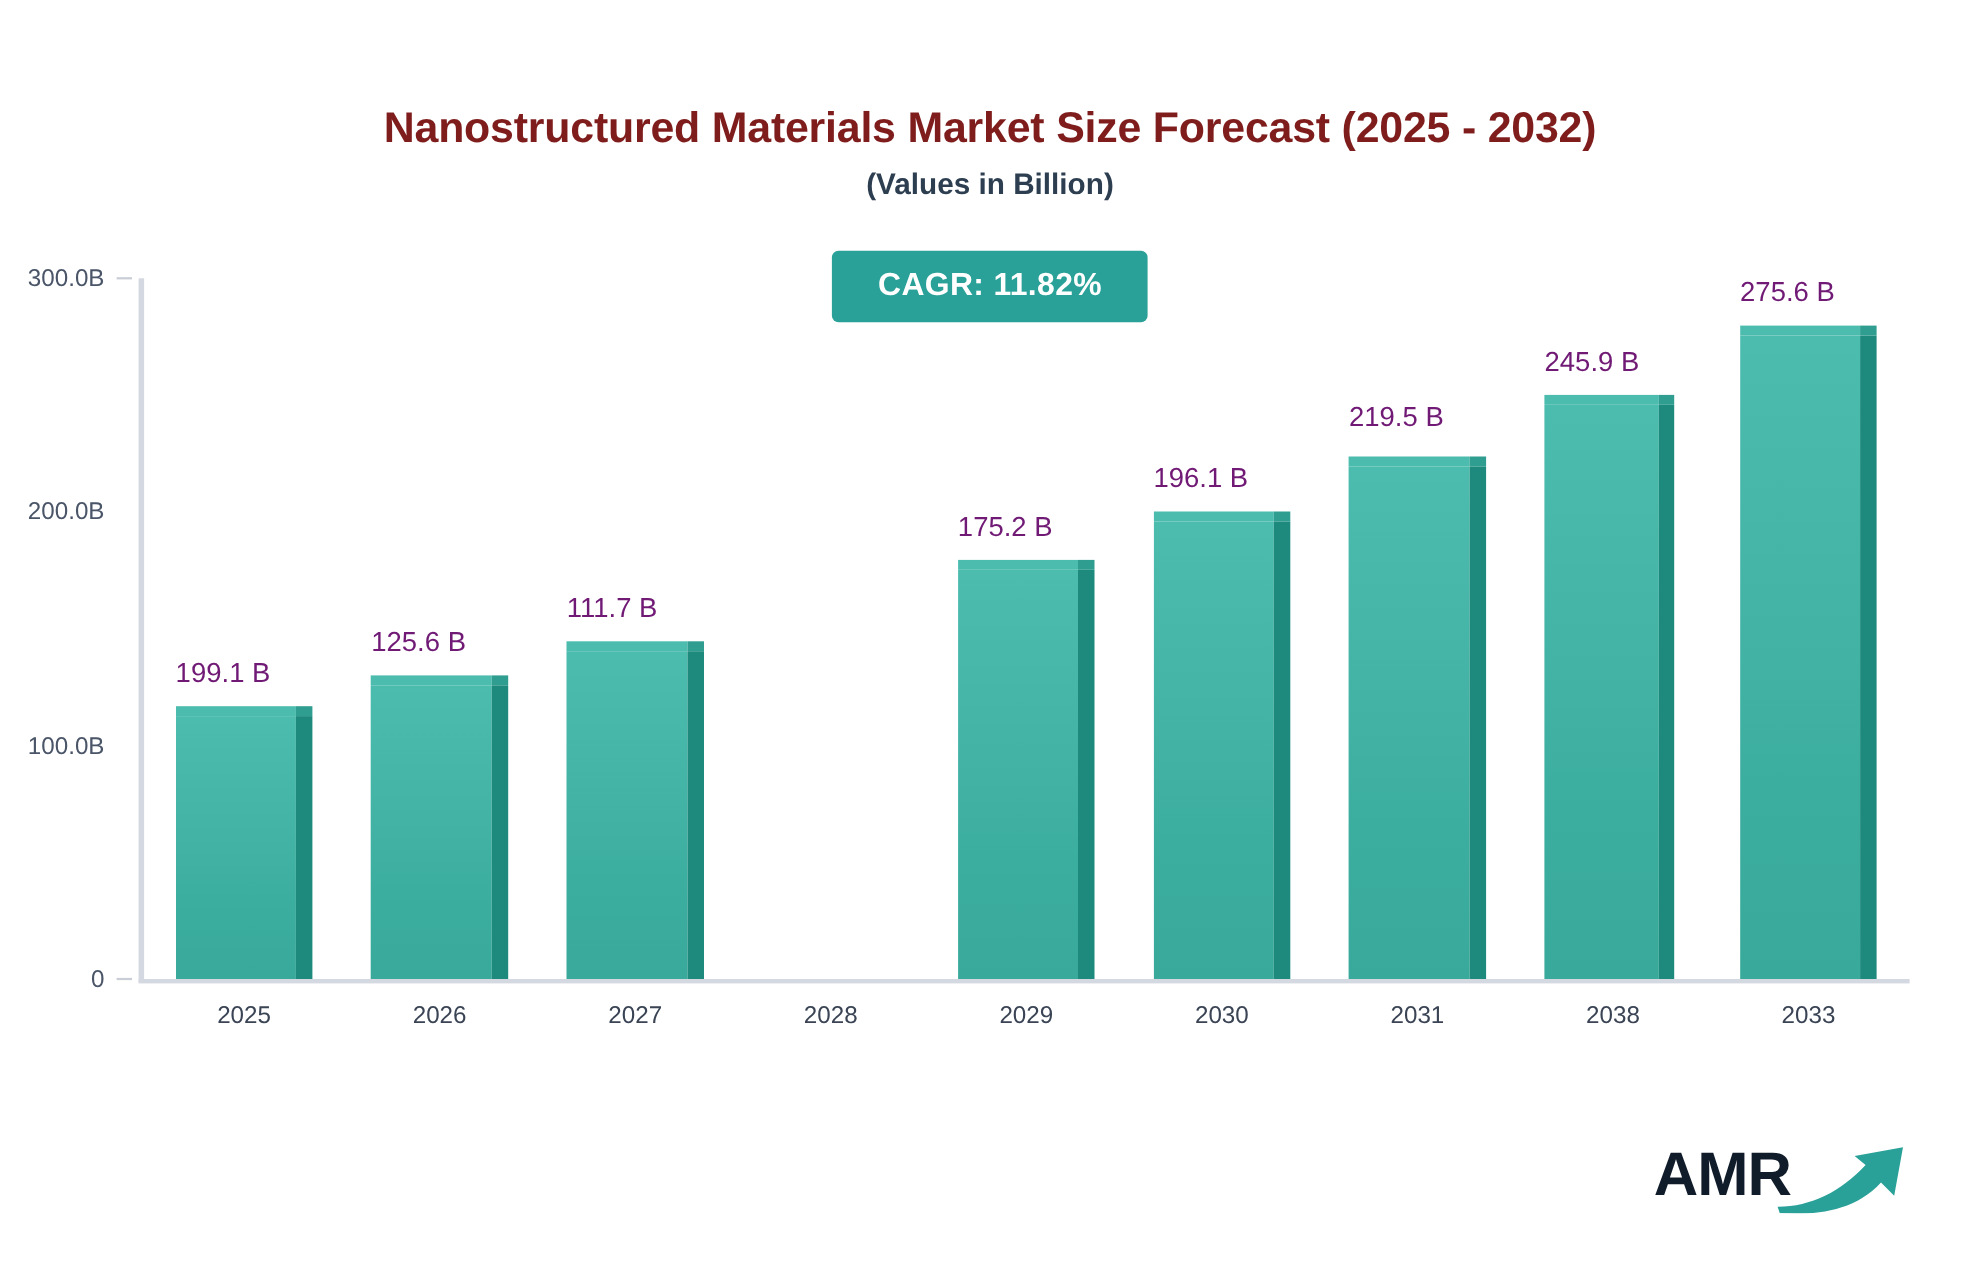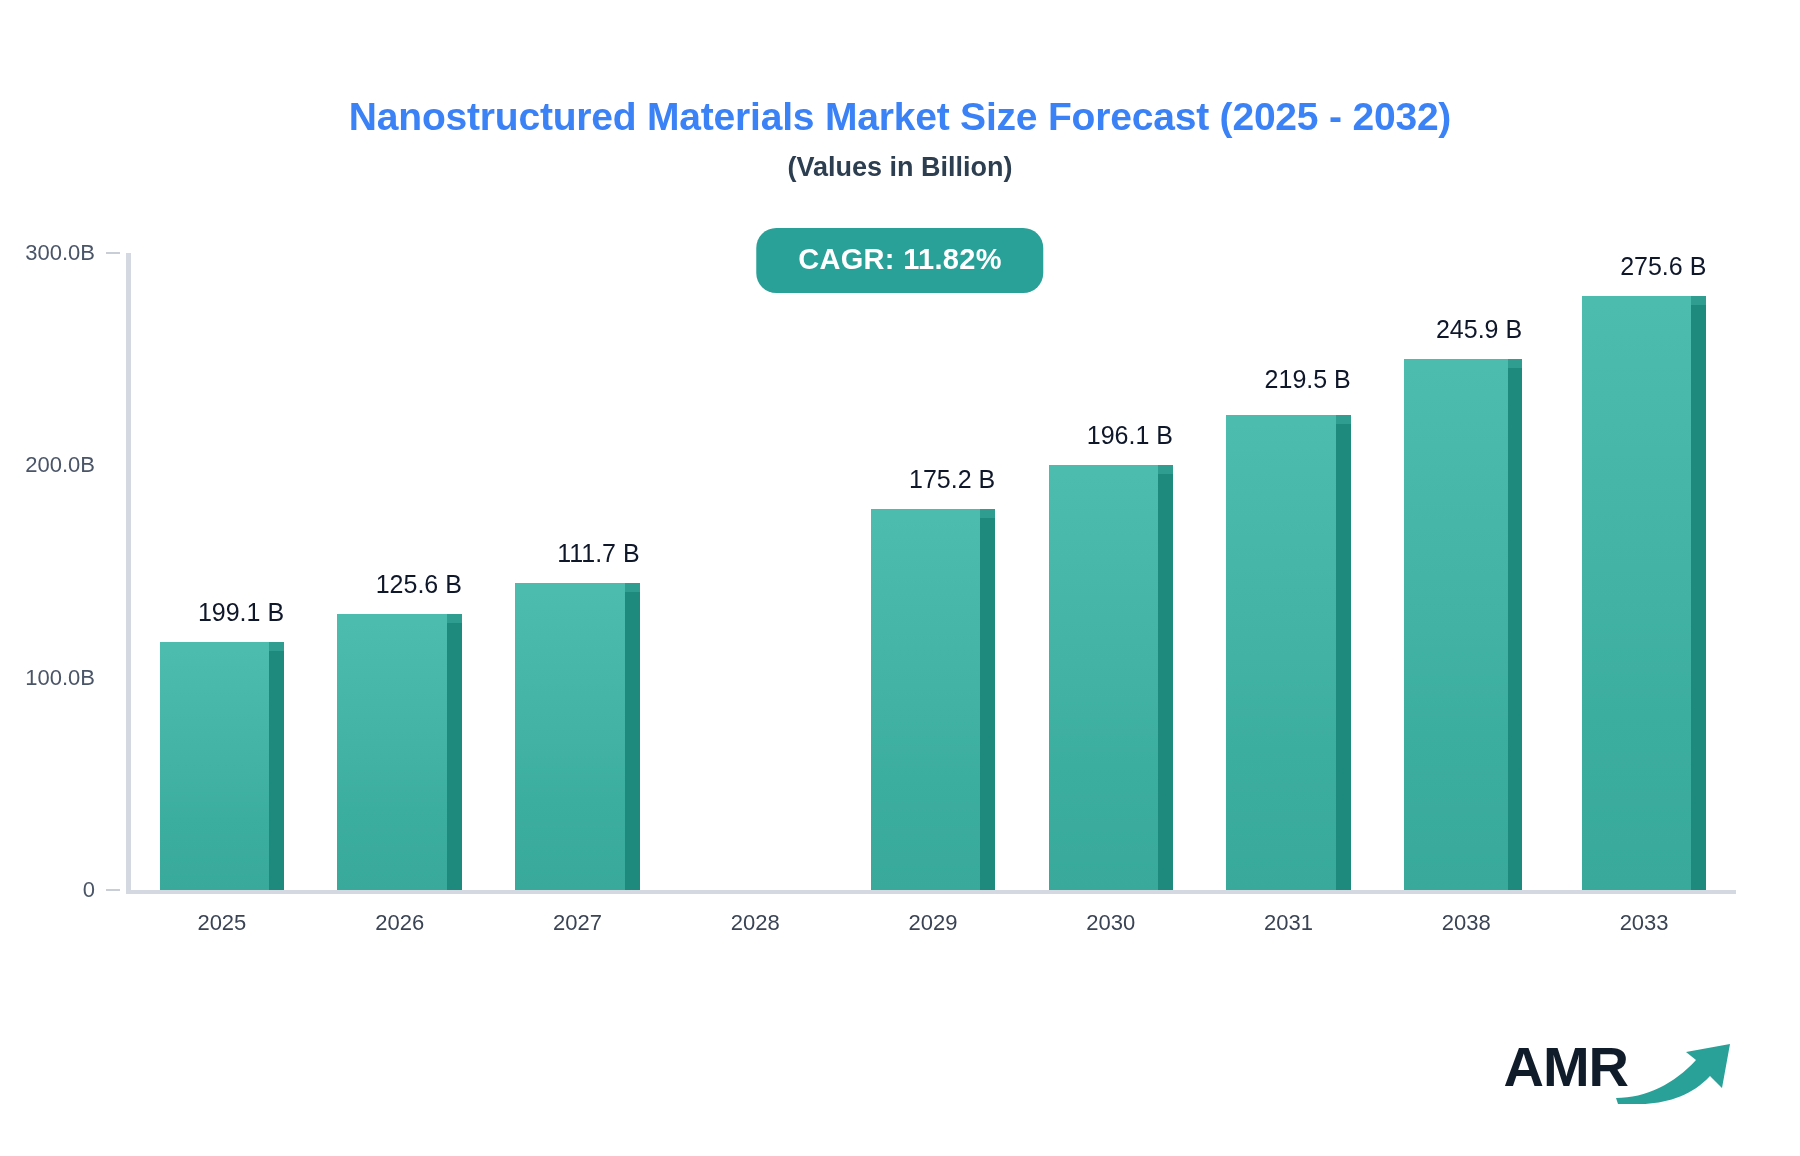--- a/index.html
+++ b/index.html
@@ -19,21 +19,21 @@
   #chart-header {
     position: absolute;
     top: 96px;
     left: 0;
     width: 1800px;
     text-align: center;
   }
   #chart-title {
     font-size: 39px;
     font-weight: bold;
-    color: #3b82f6;
+    color: #7f1d1d;
     letter-spacing: -0.2px;
     line-height: 1.1;
     white-space: nowrap;
   }
   #chart-subtitle {
     margin-top: 14px;
     font-size: 27px;
     font-weight: bold;
     color: #2c3e50;
     line-height: 1.1;
@@ -43,21 +43,21 @@
   #cagr-badge {
     position: absolute;
     top: 228px;
     left: 50%;
     transform: translateX(-50%);
     background: #2aa198;
     color: #ffffff;
     font-size: 29px;
     font-weight: 600;
     padding: 15px 42px 17px 42px;
-    border-radius: 20px;
+    border-radius: 6px;
     letter-spacing: 0.3px;
     white-space: nowrap;
   }
 
   
   #plot-area {
     position: absolute;
     left: 0;
     top: 0;
     width: 1800px;
@@ -155,23 +155,23 @@
     right: 0;
     top: 0;
     width: 12%;
     height: 9px;
     background: #2f9e90;
   }
   .bar-value-label {
     position: absolute;
     left: 0;
     width: 100%;
-    text-align: right;
+    text-align: left;
     font-size: 25px;
-    color: #0f172a;
+    color: #701a75;
     white-space: nowrap;
   }
   .x-tick-label {
     position: absolute;
     top: 910px;
     font-size: 22px;
     color: #3a4454;
     text-align: right;
     white-space: nowrap;
     transform: translateX(-50%);

